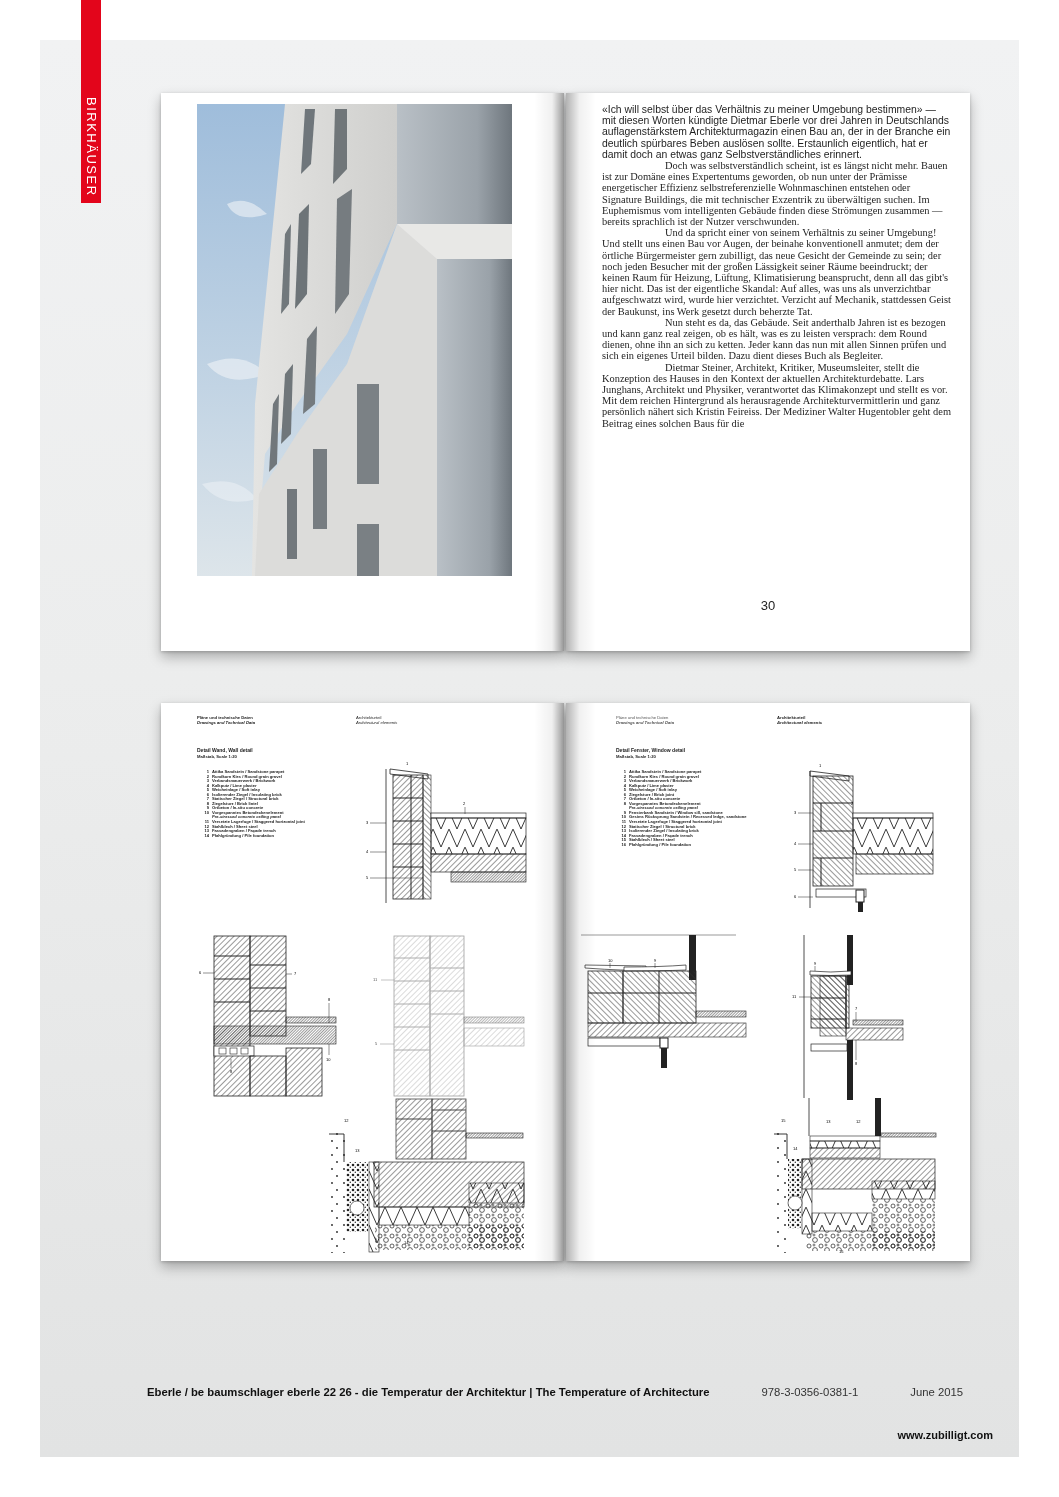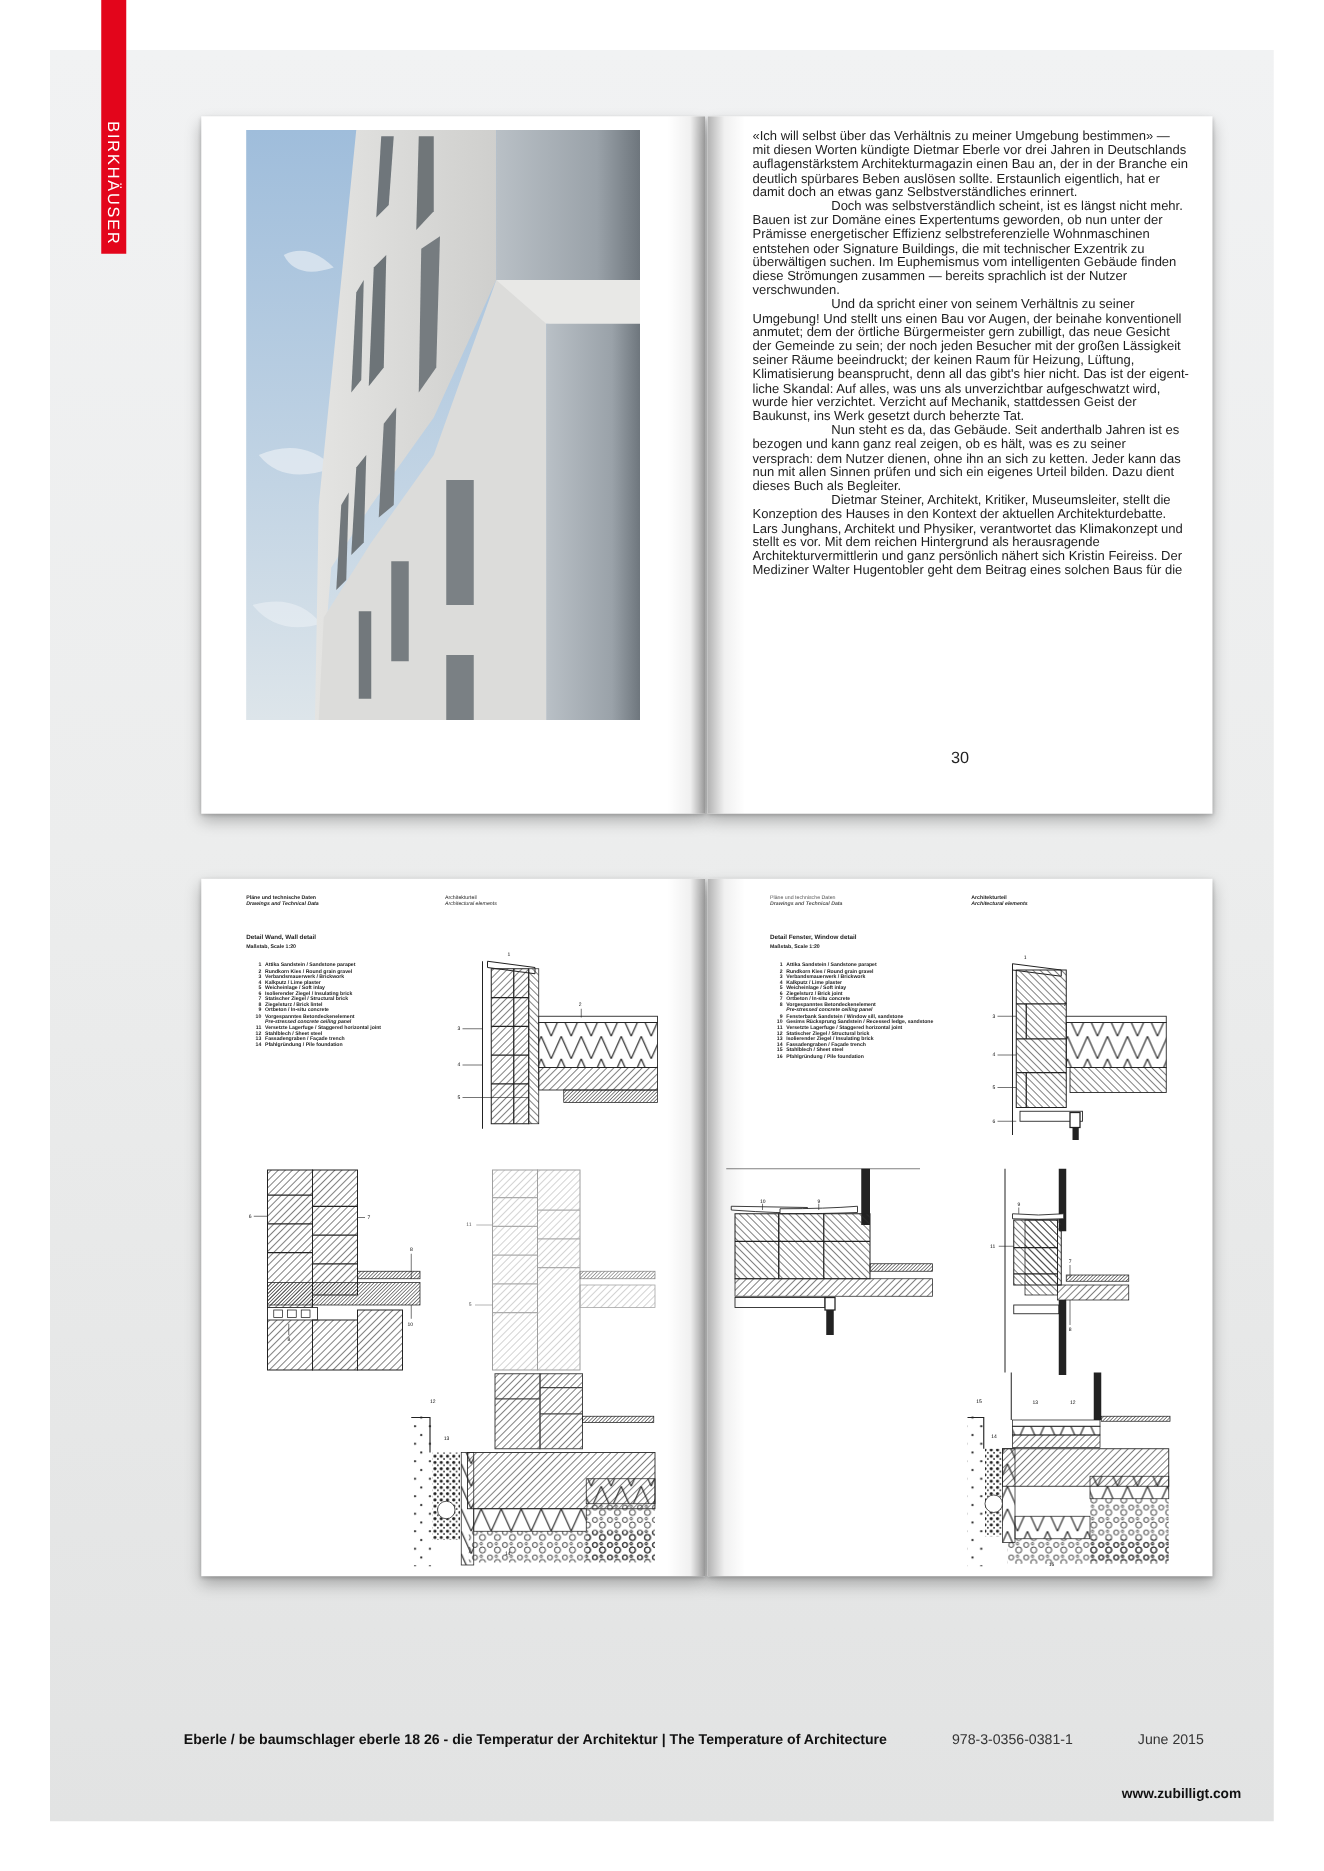--- a/index.html
+++ b/index.html
@@ -50,21 +50,21 @@
     overflow: hidden;
   }
   .photo svg { position: absolute; left: 0; top: 0; }
 
   
   .essay {
     position: absolute; left: 36px; top: 11px; width: 350px;
     font-size: 10.4px; line-height: 11.2px; color: #1e1e1e; text-align: left;
   }
   .essay p { margin: 0; }
-  .essay p.indent { text-indent: 63px; }
+  .essay p.indent { text-indent: 63px; font-family: Liberation Serif, serif; }
   .page-number {
     position: absolute; left: 0; width: 100%; top: 505px; text-align: center;
     font-size: 13px; color: #222;
   }
 
   
   .dhead { position: absolute; top: 12px; font-size: 4.2px; line-height: 5px; color: #222; }
   .dhead b { font-weight: bold; }
   .dhead i { font-style: italic; font-weight: bold; }
   .dtitle { position: absolute; left: 36px; top: 44px; font-size: 5px; line-height: 6.5px; font-weight: bold; color: #222; }
@@ -140,21 +140,21 @@
         <rect x="160" y="420" width="22" height="52" fill="#7a8084"></rect>
       </svg>
     </div>
   </div>
 
   <div class="page right">
     <div class="essay">
       <p>«Ich will selbst über das Verhältnis zu meiner Umgebung bestimmen» — mit diesen Worten kündigte Dietmar Eberle vor drei Jahren in Deutschlands auflagenstärkstem Architektur­magazin einen Bau an, der in der Branche ein deutlich spürbares Beben auslösen sollte. Erstaunlich eigentlich, hat er damit doch an etwas ganz Selbstverständliches erinnert.</p>
       <p class="indent">Doch was selbstverständlich scheint, ist es längst nicht mehr. Bauen ist zur Domäne eines Expertentums geworden, ob nun unter der Prämisse energetischer Effizienz selbstreferenzielle Wohnmaschinen entstehen oder Signature Buildings, die mit technischer Exzentrik zu überwältigen suchen. Im Euphemismus vom intelligenten Gebäude finden diese Strömungen zusammen — bereits sprachlich ist der Nutzer verschwunden.</p>
       <p class="indent">Und da spricht einer von seinem Verhältnis zu seiner Umgebung! Und stellt uns einen Bau vor Augen, der bei­nahe konventionell anmutet; dem der örtliche Bürgermeister gern zubilligt, das neue Gesicht der Gemeinde zu sein; der noch jeden Besucher mit der großen Lässigkeit seiner Räume be­eindruckt; der keinen Raum für Heizung, Lüftung, Klimatisierung beansprucht, denn all das gibt's hier nicht. Das ist der eigent­liche Skandal: Auf alles, was uns als unverzichtbar aufgeschwatzt wird, wurde hier verzichtet. Verzicht auf Mechanik, stattdessen Geist der Baukunst, ins Werk gesetzt durch beherzte Tat.</p>
-      <p class="indent">Nun steht es da, das Gebäude. Seit anderthalb Jahren ist es bezogen und kann ganz real zeigen, ob es hält, was es zu seiner versprach: dem Nutzer dienen, ohne ihn an sich zu ketten. Jeder kann das nun mit allen Sinnen prüfen und sich ein eigenes Urteil bilden. Dazu dient dieses Buch als Begleiter.</p>
+      <p class="indent">Nun steht es da, das Gebäude. Seit anderthalb Jahren ist es bezogen und kann ganz real zeigen, ob es hält, was es zu leisten versprach: dem Round dienen, ohne ihn an sich zu ketten. Jeder kann das nun mit allen Sinnen prüfen und sich ein eigenes Urteil bilden. Dazu dient dieses Buch als Begleiter.</p>
       <p class="indent">Dietmar Steiner, Architekt, Kritiker, Museumsleiter, stellt die Konzeption des Hauses in den Kontext der aktuellen Architekturdebatte. Lars Junghans, Architekt und Physiker, verantwortet das Klimakonzept und stellt es vor. Mit dem reichen Hintergrund als herausragende Architekturvermittlerin und ganz persönlich nähert sich Kristin Feireiss. Der Mediziner Walter Hugentobler geht dem Beitrag eines solchen Baus für die</p>
     </div>
     <div class="page-number">30</div>
   </div>
 </div>
 
 <svg width="0" height="0" style="position:absolute">
   <defs>
     <pattern id="hatch" width="4" height="4" patternUnits="userSpaceOnUse" patternTransform="rotate(45)">
       <line x1="0" y1="0" x2="0" y2="4" stroke="#333" stroke-width="1"></line>
@@ -446,15 +446,15 @@
           <text x="227" y="447">14</text>
         <text x="260" y="420">13</text>
           <text x="290" y="420">12</text>
           <text x="273" y="550">16</text>
       </g>
     </svg>
   </div>
 </div>
 
 <div class="footer-line">
-  <span class="title">Eberle / be baumschlager eberle 18 26 - die Temperatur der Architektur | The Temperature of Architecture</span><span class="isbn">978-3-0356-0381-1</span><span class="date">June 2015</span>
+  <span class="title">Eberle / be baumschlager eberle 22 26 - die Temperatur der Architektur | The Temperature of Architecture</span><span class="isbn">978-3-0356-0381-1</span><span class="date">June 2015</span>
 </div>
 <div class="footer-url">www.zubilligt.com</div>
 
 </body></html>

